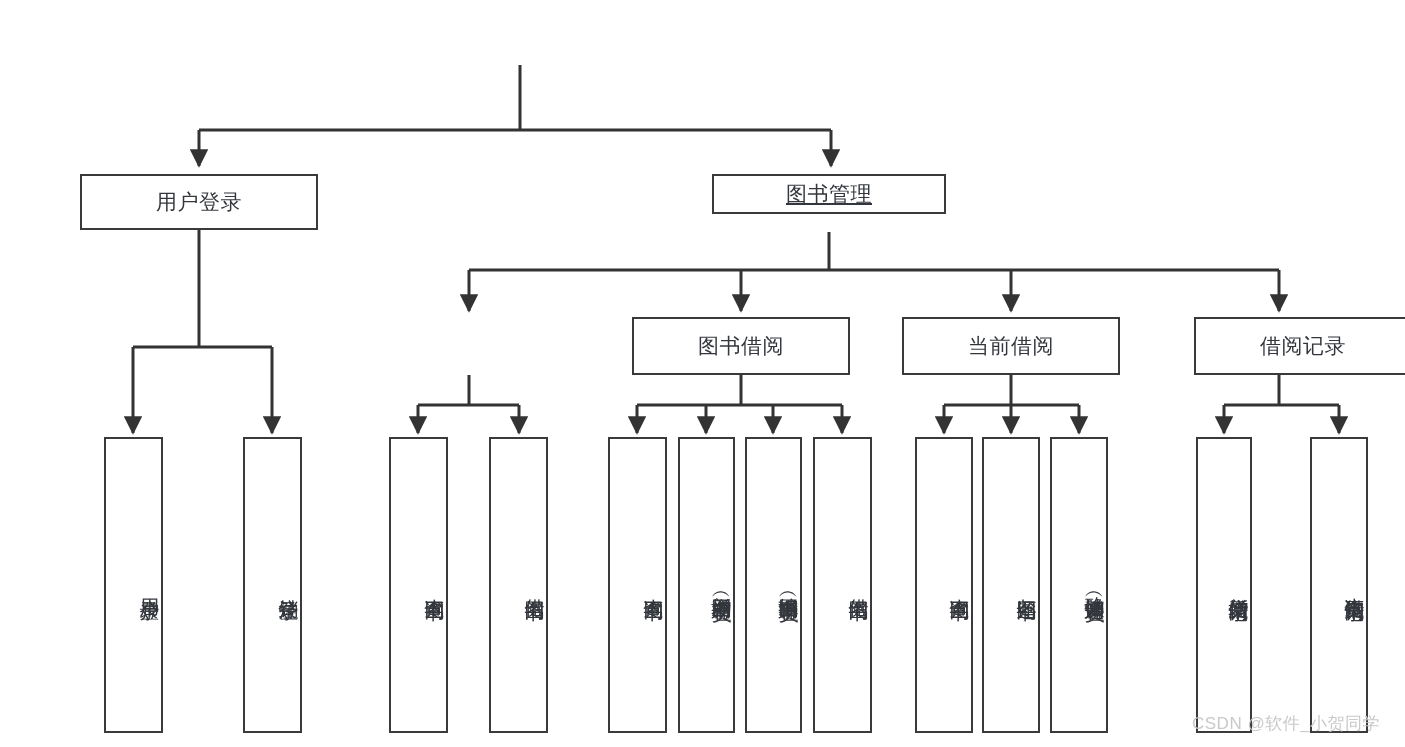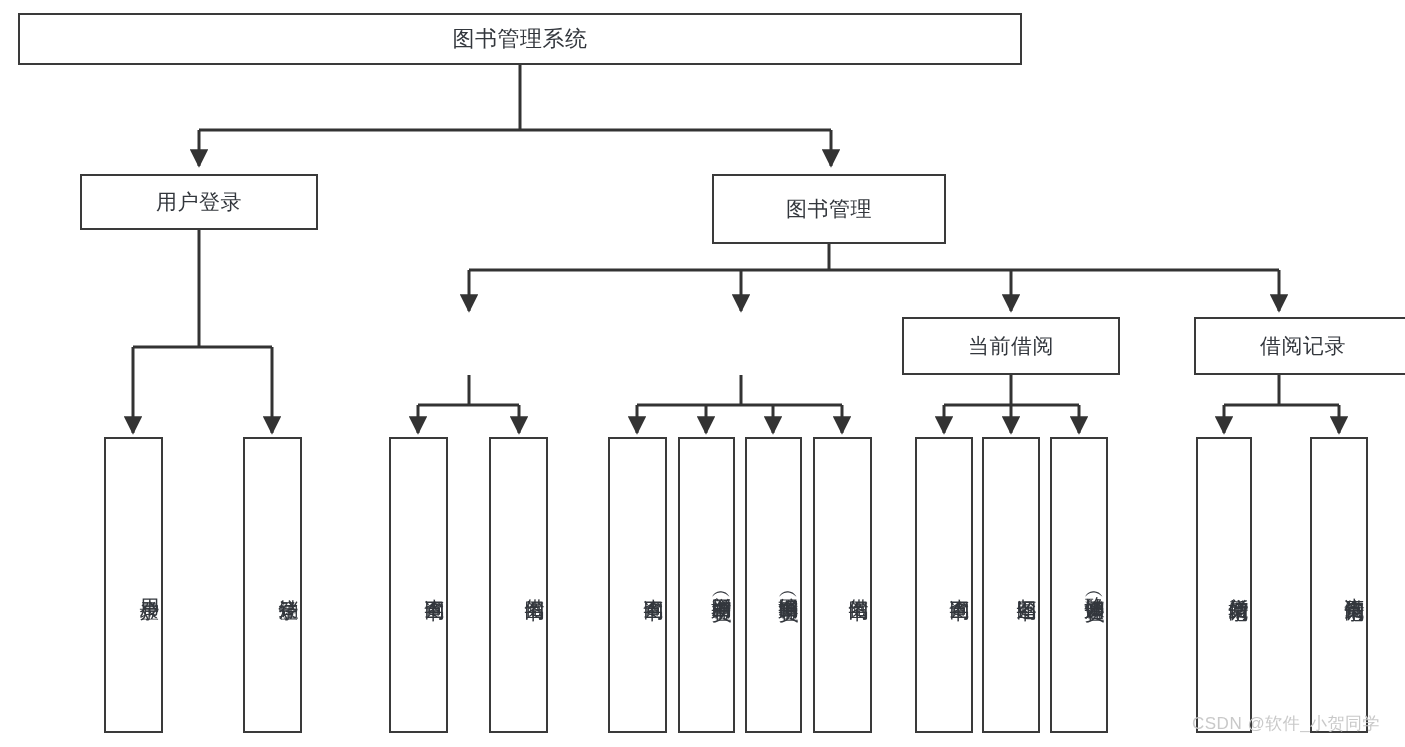--- a/index.html
+++ b/index.html
@@ -109,31 +109,31 @@
       <path d="M 1011 405 L 1011 433" marker-end="url(#arrow)"></path>
       <path d="M 1079 405 L 1079 433" marker-end="url(#arrow)"></path>
 
       <path d="M 1279 375 L 1279 405"></path>
       <path d="M 1224 405 L 1339 405"></path>
       <path d="M 1224 405 L 1224 433" marker-end="url(#arrow)"></path>
       <path d="M 1339 405 L 1339 433" marker-end="url(#arrow)"></path>
     </g>
   </svg>
 
-  <div class="node root" style="left:18px; top:13px; width:1004px; height:52px;">
-    <span>图书管理系统</span>
-  </div>
 
   <div class="node" style="left:80px; top:174px; width:238px; height:56px;">
     <span>用户登录</span>
   </div>
-  <div class="node" style="left:712px; top:174px; width:234px; height:70px;">
+  <div class="node" style="left:712px; top:174px; width:234px; height:40px;text-decoration:underline;">
     <span>图书管理</span>
   </div>
 
+  <div class="node" style="left:632px; top:317px; width:218px; height:58px;">
+    <span>图书借阅</span>
+  </div>
   <div class="node" style="left:902px; top:317px; width:218px; height:58px;">
     <span>当前借阅</span>
   </div>
   <div class="node" style="left:1170px; top:317px; width:218px; height:58px;margin-left:24px;">
     <span>借阅记录</span>
   </div>
 
   <div class="node vertical" style="left:104px; top:437px; width:59px; height:296px;">
     <span>用户登录</span>
   </div>

